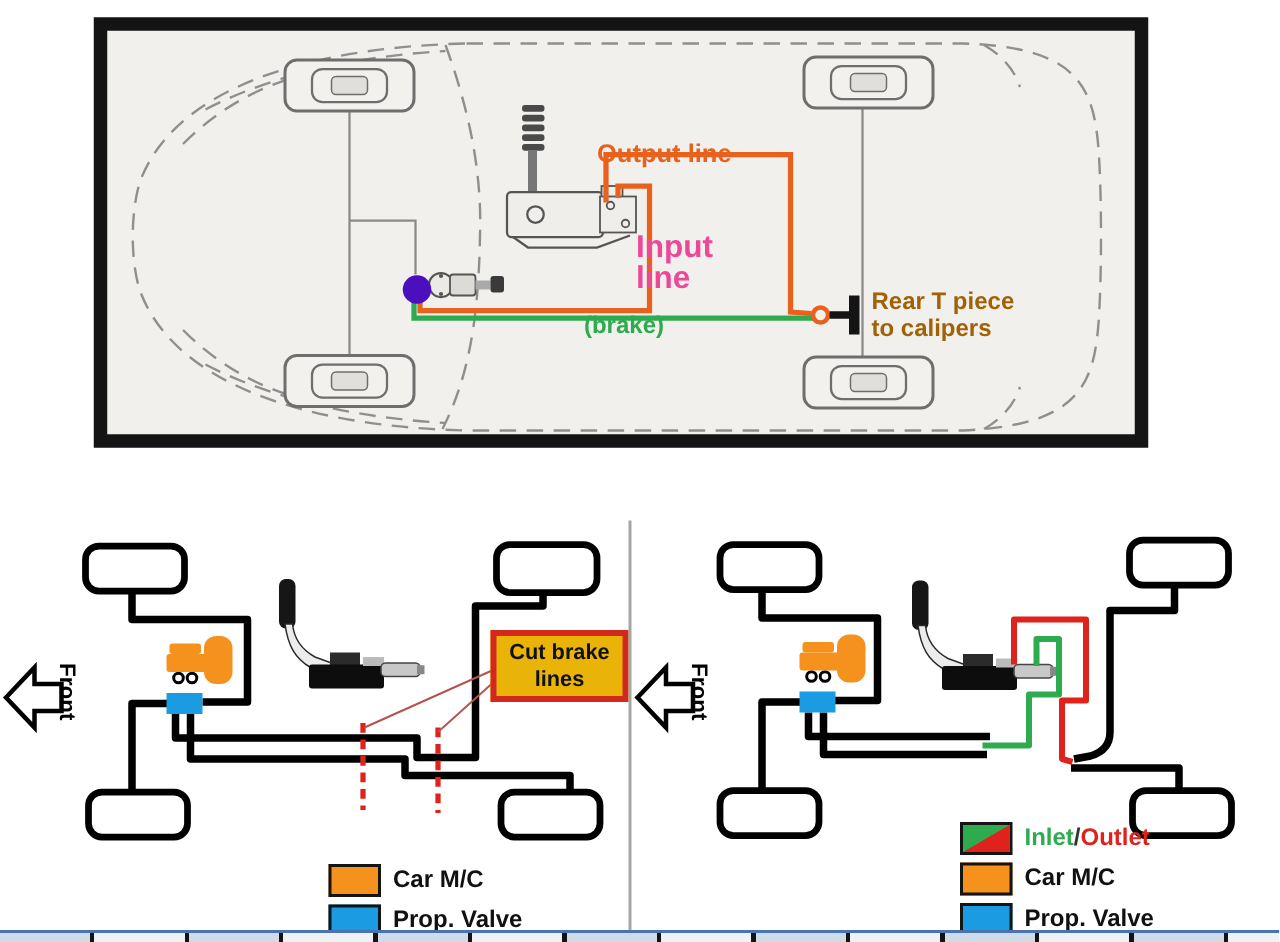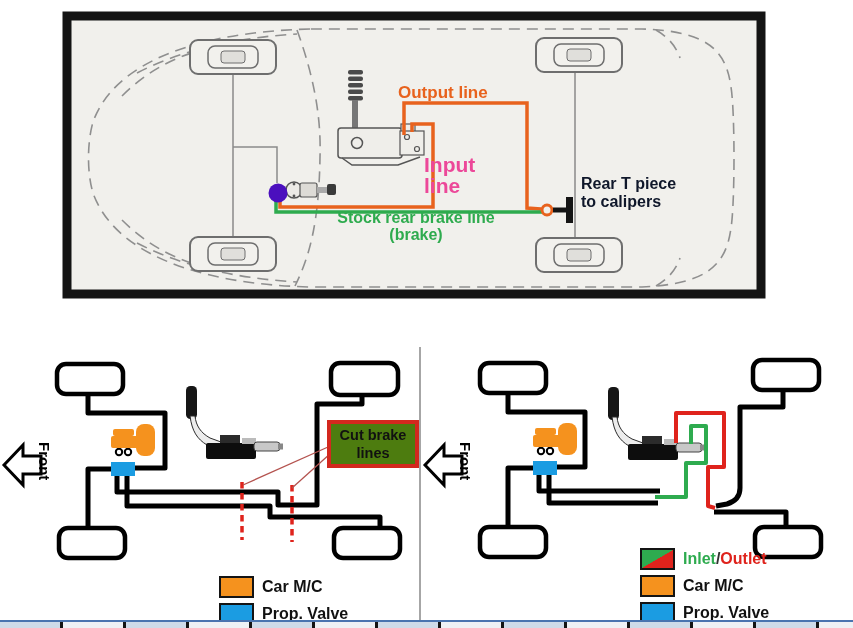--- a/index.html
+++ b/index.html
@@ -1,32 +1,32 @@
 <!DOCTYPE html>
 <html><head>
 <meta charset="utf-8">
 <style>
   html,body{margin:0;padding:0;background:#fff;}
   #stage{position:relative;width:853px;height:628px;background:#fff;overflow:hidden;
          font-family:"Liberation Sans",sans-serif;}
   #art{position:absolute;left:0;top:0;width:853px;height:628px;}
   .lbl{position:absolute;font-weight:bold;white-space:nowrap;}
   .abs-lbl{left:138px;top:150px;font-size:17px;color:#3b13b7;}
-  .out-lbl{left:398px;top:83px;font-size:17px;color:#e8621d;}
+  .out-lbl{left:398px;top:93px;font-size:17px;color:#e8621d;}
   .in-lbl{left:424px;top:154px;font-size:21px;color:#ec4899;width:52px;
           line-height:1.02;white-space:normal;}
   .stock-wrap{left:322px;top:209px;width:188px;text-align:center;font-size:16px;
               color:#2eab4e;line-height:1.08;white-space:normal;}
   .stock-wrap span{display:block;}
-  .tp-lbl{left:581px;top:175px;width:108px;font-size:16px;color:#0f172a;
+  .tp-lbl{left:581px;top:193px;width:108px;font-size:16px;color:#a16207;
           line-height:1.1;white-space:normal;}
   .front-lbl{font-size:15px;color:#000;transform:rotate(90deg);transform-origin:left top;}
   .front-l{left:53px;top:442px;}
   .front-r{left:474px;top:442px;}
-  .cutbox{position:absolute;left:327px;top:420px;width:78px;background:#4d7c0f;
+  .cutbox{position:absolute;left:327px;top:420px;width:78px;background:#eab308;
           border:4px solid #d3281e;color:#111;font-weight:bold;font-size:14.5px;
           text-align:center;line-height:1.25;padding:2px 3px;white-space:normal;}
   .legend{position:absolute;}
   .leg-l{left:181px;top:576px;}
   .leg-r{left:602px;top:548px;}
   .leg-row{display:flex;align-items:center;gap:8px;height:21px;margin-bottom:6px;padding-left:38px;}
   .swatch{width:31px;height:18px;border:2px solid #141414;flex:0 0 auto;}
   .sw-orange{background:#f5921e;}
   .sw-blue{background:#1b9ce2;}
   .sw-io{background:linear-gradient(to bottom right,#2eab4f 0 49.5%,#df231c 50.5% 100%);}
@@ -192,21 +192,20 @@
       <use href="#hb-photo" x="608" y="387"></use>
       <path d="M 655,497 L 686,497 L 686,463 L 706,463 L 706,426 L 691,426 L 691,444" stroke="#2eab4f" stroke-width="4" fill="none" stroke-linejoin="round"></path>
       <path d="M 676,443 L 676,413 L 724,413 L 724,467 L 708,467 L 708,506 L 715,508" stroke="#df231c" stroke-width="4" fill="none" stroke-linejoin="round"></path>
       <path d="M 425,465 L 444,445 L 444,456 L 462,456 L 462,474 L 444,474 L 444,485 Z" stroke="#000" stroke-width="3" fill="#fff"></path>
     </g>
   </svg>
 
   <div class="lbl out-lbl">Output line</div>
   <div class="lbl in-lbl">Input line</div>
   <div class="lbl stock-wrap">
-    <span>Stock rear brake line</span>
     <span>(brake)</span>
   </div>
   <div class="lbl tp-lbl">Rear T piece to calipers</div>
 
   <div class="lbl front-lbl front-l">Front</div>
   <div class="lbl front-lbl front-r">Front</div>
 
   <div class="cutbox">Cut brake lines</div>
 
   <div class="legend leg-l">

